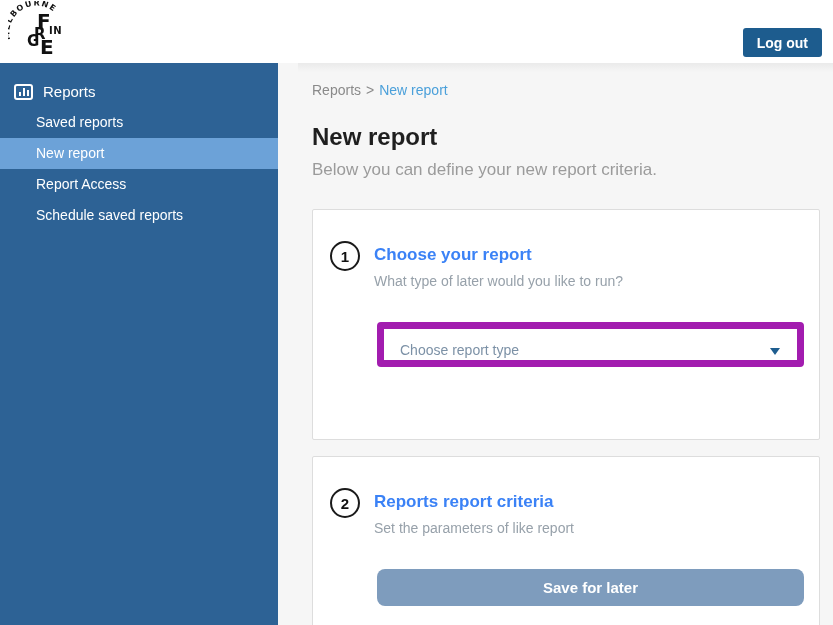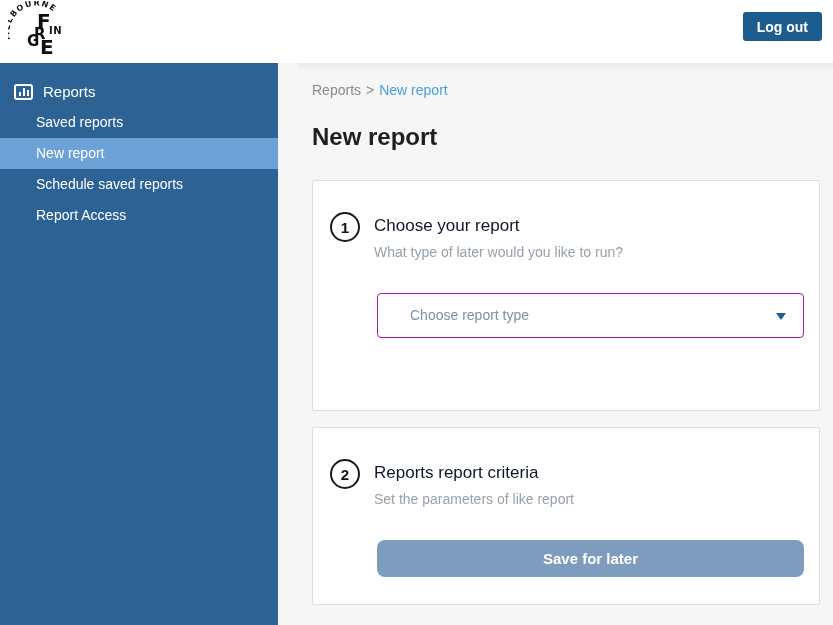--- a/index.html
+++ b/index.html
@@ -11,21 +11,21 @@
     background:#ffffff; z-index:3; }
   .logo { position:absolute; left:8px; top:1px; width:64px; height:60px; color:#111; }
   .logo svg { position:absolute; left:0; top:0; }
   .logo .cl { position:absolute; font-weight:bold; color:#111; line-height:1;
     font-family:"DejaVu Sans",sans-serif; }
   .cl-f  { left:29px; top:10px; font-size:20px; }
   .cl-r  { left:26px; top:26px; font-size:15px; }
   .cl-in { left:41px; top:25px; font-size:10px; letter-spacing:.5px; }
   .cl-g  { left:19px; top:33px; font-size:15px; }
   .cl-e  { left:32px; top:36px; font-size:20px; }
-  .logout-btn { position:absolute; right:11px; top:12px; height:29px;
+  .logout-btn { position:absolute; right:11px; top:28px; height:29px;
     background:#1d5c8e; color:#fff; border:none; border-radius:3px;
     font-size:14px; font-weight:700; padding:0 14px; cursor:pointer;
     font-family:inherit; }
 
   
   .sidebar { position:absolute; left:0; top:63px; width:278px; bottom:0;
     background:#2d6295; color:#fff; }
   .sidebar-title { display:flex; align-items:center; gap:10px;
     padding:20px 0 0 14px; font-size:15px; }
   .bars-icon { width:19px; height:16px; border:2px solid #fff; border-radius:3px;
@@ -51,27 +51,27 @@
   .page-title { margin-top:25px; font-size:24px; font-weight:600; color:#1f1f1f; }
   .page-subtitle { margin-top:9px; font-size:17px; color:#9b9b9b; }
 
   .card { background:#fff; border:1px solid #ddd; border-radius:2px; }
   .card-1 { margin-top:29px; height:231px; }
   .card-2 { margin-top:16px; height:178px; }
   .step-head { display:flex; gap:14px; padding:31px 15px 0 17px; }
   .step-circle { flex:0 0 30px; width:30px; height:30px; border:2px solid #1a1a1a;
     border-radius:50%; display:flex; align-items:center; justify-content:center;
     font-size:15px; font-weight:700; color:#111; }
-  .step-title { font-size:17px; color:#0f172a; font-weight:400; padding-top:4px; }
+  .step-title { font-size:17px; color:#3b82f6; font-weight:700; padding-top:4px; }
   .step-desc { margin-top:8px; font-size:14px; color:#97a1aa; }
   .step-body { margin:0 15px 0 64px; }
 
   .dropdown { position:relative; margin-top:33px; height:45px;
-    border:1px solid #a21caf; border-radius:4px; background:#fff;
-    line-height:43px; padding:0 40px 0 32px; font-size:14px; color:#7c91a6;
+    border:7px solid #a21caf; border-radius:4px; background:#fff;
+    line-height:43px; padding:0 40px 0 16px; font-size:14px; color:#7c91a6;
     cursor:pointer; }
   .caret { position:absolute; right:17px; top:19px; width:0; height:0;
     border-left:5px solid transparent; border-right:5px solid transparent;
     border-top:7px solid #1e5d8f; }
 
   .save-btn { display:block; width:100%; margin-top:33px; height:37px;
     background:#7e9cbd; color:#fff; border:none; border-radius:8px;
     font-size:15px; font-weight:700; cursor:pointer; font-family:inherit; }
 </style>
 </head>
@@ -99,32 +99,33 @@
     <span class="bars-icon">
         <i></i>
         <i></i>
         <i></i>
       </span>
     <span>Reports</span>
   </div>
   <div class="side-items">
     <div class="side-item">Saved reports</div>
     <div class="side-item selected">New report</div>
+    <div class="side-item">Report Access</div>
     <div class="side-item">Schedule saved reports</div>
-    <div class="side-item">Report Access</div>
   </div>
 </div>
 
 <div class="main">
 
   <div class="breadcrumb">
     <a class="crumb-parent">Reports</a><span class="crumb-sep">&gt;</span><a class="crumb-current">New report</a>
   </div>
 
   <div class="page-title">New report</div>
+  <div class="page-subtitle">Below you can define your new report criteria.</div>
 
   <div class="card card-1">
     <div class="step-head">
       <div class="step-circle">1</div>
       <div class="step-text">
         <div class="step-title">Choose your report</div>
         <div class="step-desc">What type of later would you like to run?</div>
       </div>
     </div>
     <div class="step-body">

